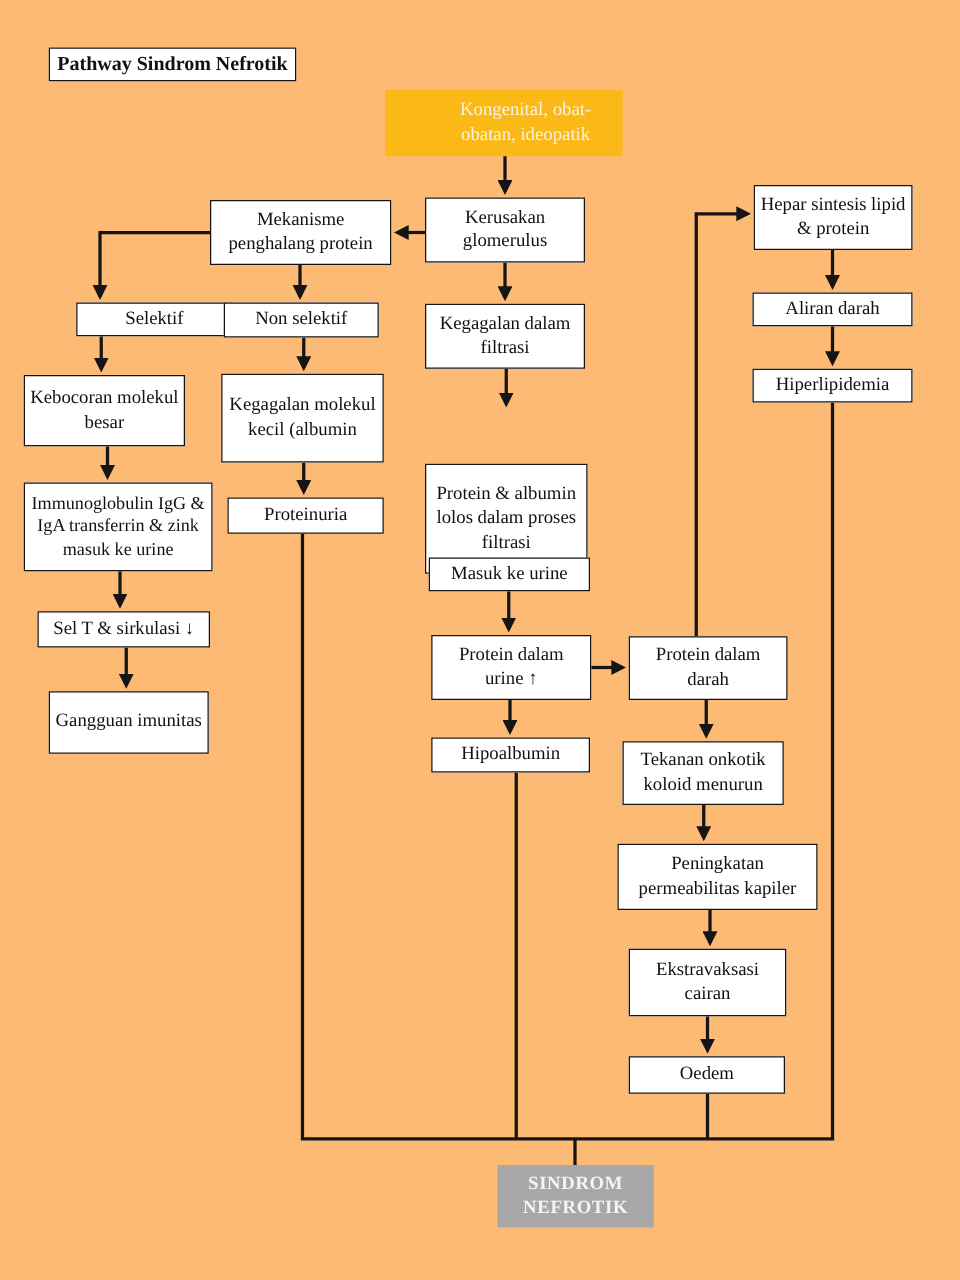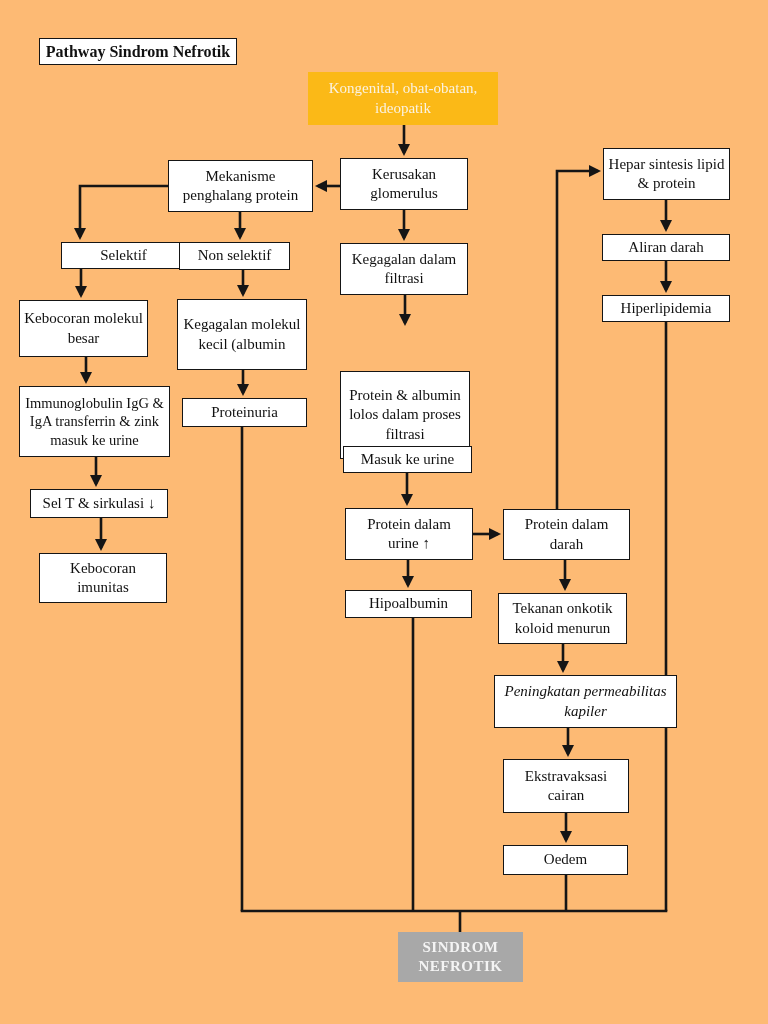--- a/index.html
+++ b/index.html
@@ -30,20 +30,21 @@
     justify-content: center;
     text-align: center;
     font-size: 15px;
     line-height: 1.28;
     padding: 1px 4px;
   }
   .node.filled-orange {
     border: none;
     background: #FBB917;
     color: #FAF2E2;
+    padding-left: 39px;
   }
   .node.filled-gray {
     border: none;
     background: #A8A8A8;
     color: #F4F4F4;
     font-weight: bold;
     letter-spacing: 0.5px;
   }
   .title-box {
     position: absolute;
@@ -56,37 +57,37 @@
     font-weight: bold;
     font-size: 16px;
   }
   
   .t-title          { left: 39px;  top: 38px;  width: 198px; height: 27px; }
   .n-kongenital     { left: 308px; top: 72px;  width: 190px; height: 53px; }
   .n-mekanisme      { left: 168px; top: 160px; width: 145px; height: 52px; }
   .n-kerusakan      { left: 340px; top: 158px; width: 128px; height: 52px; }
   .n-hepar          { left: 603px; top: 148px; width: 127px; height: 52px; }
   .n-selektif       { left: 18px;  top: 242px; width: 125px; height: 27px; margin-left: 43px; }
-  .n-non-selektif   { left: 179px; top: 242px; width: 111px; height: 28px; }
+  .n-non-selektif   { left: 179px; top: 242px; width: 124px; height: 28px; }
   .n-kegagalan      { left: 340px; top: 243px; width: 128px; height: 52px; }
   .n-aliran         { left: 602px; top: 234px; width: 128px; height: 27px; }
   .n-keb-besar      { left: 19px;  top: 300px; width: 129px; height: 57px; }
   .n-keb-kecil      { left: 177px; top: 299px; width: 130px; height: 71px; }
   .n-hiperlipidemia { left: 602px; top: 295px; width: 128px; height: 27px; }
   .n-protein-lolos  { left: 340px; top: 328px; width: 130px; height: 88px; margin-top: 43px; }
   .n-immunoglobulin { left: 19px;  top: 386px; width: 151px; height: 71px; font-size: 14.5px; }
   .n-proteinuria    { left: 182px; top: 398px; width: 125px; height: 29px; }
   .n-masuk-urine    { left: 343px; top: 446px; width: 129px; height: 27px; }
   .n-sel-t          { left: 30px;  top: 489px; width: 138px; height: 29px; }
   .n-protein-urine  { left: 345px; top: 508px; width: 128px; height: 52px; }
   .n-protein-darah  { left: 503px; top: 509px; width: 127px; height: 51px; }
   .n-gangguan       { left: 39px;  top: 553px; width: 128px; height: 50px; }
   .n-hipoalbumin    { left: 345px; top: 590px; width: 127px; height: 28px; }
   .n-tekanan        { left: 498px; top: 593px; width: 129px; height: 51px; }
-  .n-peningkatan    { left: 494px; top: 675px; width: 183px; height: 53px; font-style: italic; }
+  .n-peningkatan    { left: 494px; top: 675px; width: 160px; height: 53px; }
   .n-ekstravaksasi  { left: 503px; top: 759px; width: 126px; height: 54px; }
   .n-oedem          { left: 503px; top: 845px; width: 125px; height: 30px; }
   .n-sindrom        { left: 398px; top: 932px; width: 125px; height: 50px; }
 </style>
 </head>
 <body>
 
 <div id="canvas">
 
   <svg id="wires" width="768" height="1024" viewBox="0 0 768 1024" xmlns="http://www.w3.org/2000/svg">
@@ -198,21 +199,21 @@
 
   <div class="node n-protein-urine">
     <span>Protein dalam urine ↑</span>
   </div>
 
   <div class="node n-protein-darah">
     <span>Protein dalam darah</span>
   </div>
 
   <div class="node n-gangguan">
-    <span>Kebocoran imunitas</span>
+    <span>Gangguan imunitas</span>
   </div>
 
   <div class="node n-hipoalbumin">
     <span>Hipoalbumin</span>
   </div>
 
   <div class="node n-tekanan">
     <span>Tekanan onkotik koloid menurun</span>
   </div>
 

